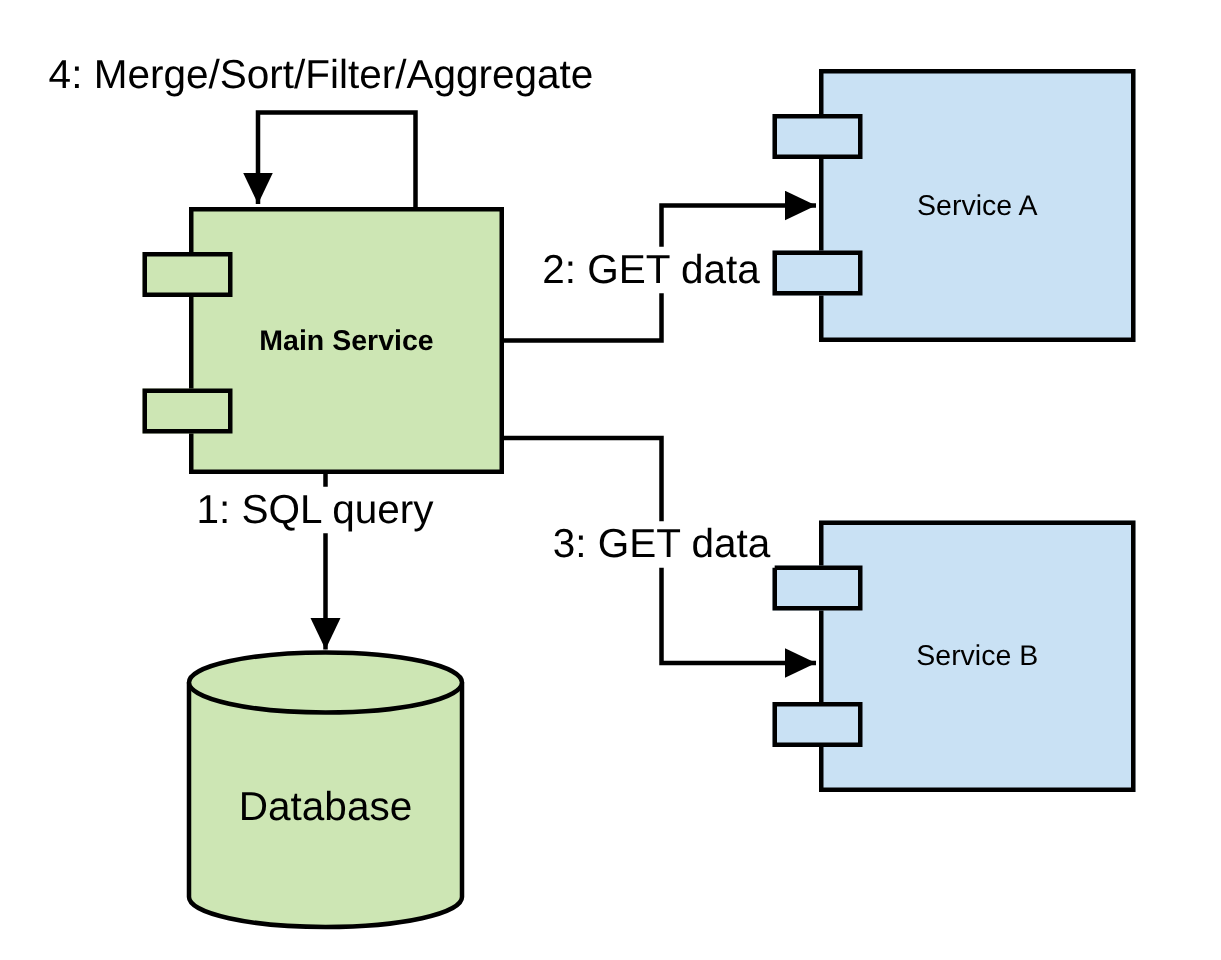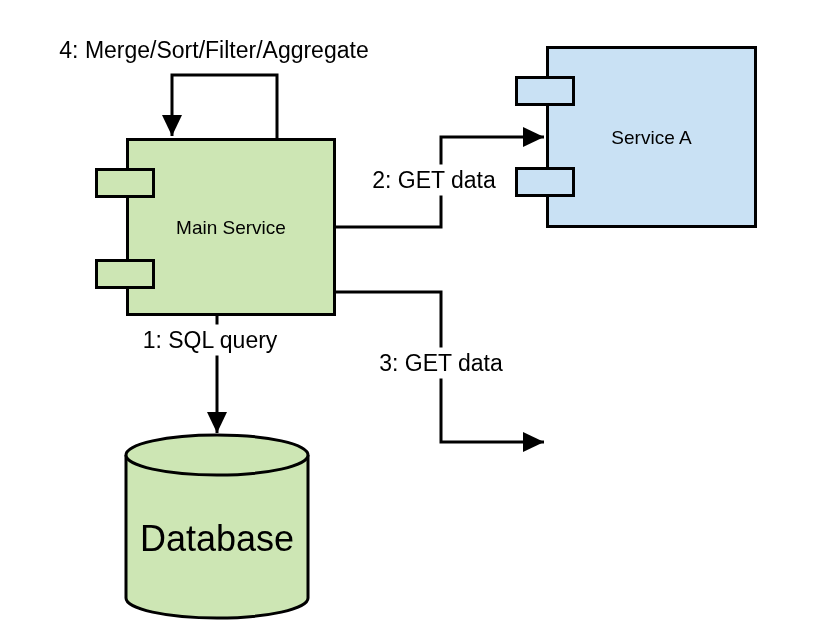--- a/index.html
+++ b/index.html
@@ -45,43 +45,43 @@
     left: -34px;
     width: 54px;
     height: 24px;
     border: 3px solid var(--line-color, #000000);
   }
   .component.green .tab { background: var(--node-green, #cde6b4); }
   .component.blue  .tab { background: var(--node-blue,  #c9e1f4); }
   .tab.t1 { top: 27px; }
   .tab.t2 { top: 118px; }
 
-  #main-service { left: 126px; top: 138px; width: 210px; height: 178px; }
+  #main-service { left: 126px; top: 138px; width: 210px; height: 178px; font-weight: bold; }
   #service-a    { left: 546px; top:  46px; width: 211px; height: 182px; }
   #service-b    { left: 546px; top: 347px; width: 211px; height: 181px; }
 
   .edge-label {
     position: absolute;
     transform: translate(-50%, -50%);
     background: #ffffff;
-    font-size: 23px;
+    font-size: 27px;
     line-height: 31px;
     white-space: nowrap;
     padding: 0 3px;
   }
   #label-merge { left: 214px; top:  50px; }
   #label-get-a { left: 434px; top: 180px; }
   #label-get-b { left: 441px; top: 363px; }
   #label-sql   { left: 210px; top: 340px; }
 
   .db-label {
     position: absolute;
     left: 217px; top: 538px;
     transform: translate(-50%, -50%);
-    font-size: 36px;
+    font-size: 27px;
     line-height: 31px;
     white-space: nowrap;
     background: transparent;
   }
 </style>
 </head>
 <body>
 
 <div class="canvas">
 
@@ -106,20 +106,25 @@
     <div class="tab t2"></div>
     <span class="name">Main Service</span>
   </div>
 
   <div class="component blue" id="service-a">
     <div class="tab t1"></div>
     <div class="tab t2"></div>
     <span class="name">Service A</span>
   </div>
 
+  <div class="component blue" id="service-b">
+    <div class="tab t1"></div>
+    <div class="tab t2"></div>
+    <span class="name">Service B</span>
+  </div>
 
   <div class="db-label">Database</div>
 
   <div class="edge-label" id="label-merge">4: Merge/Sort/Filter/Aggregate</div>
   <div class="edge-label" id="label-get-a">2: GET data</div>
   <div class="edge-label" id="label-get-b">3: GET data</div>
   <div class="edge-label" id="label-sql">1: SQL query</div>
 
 </div>
 

